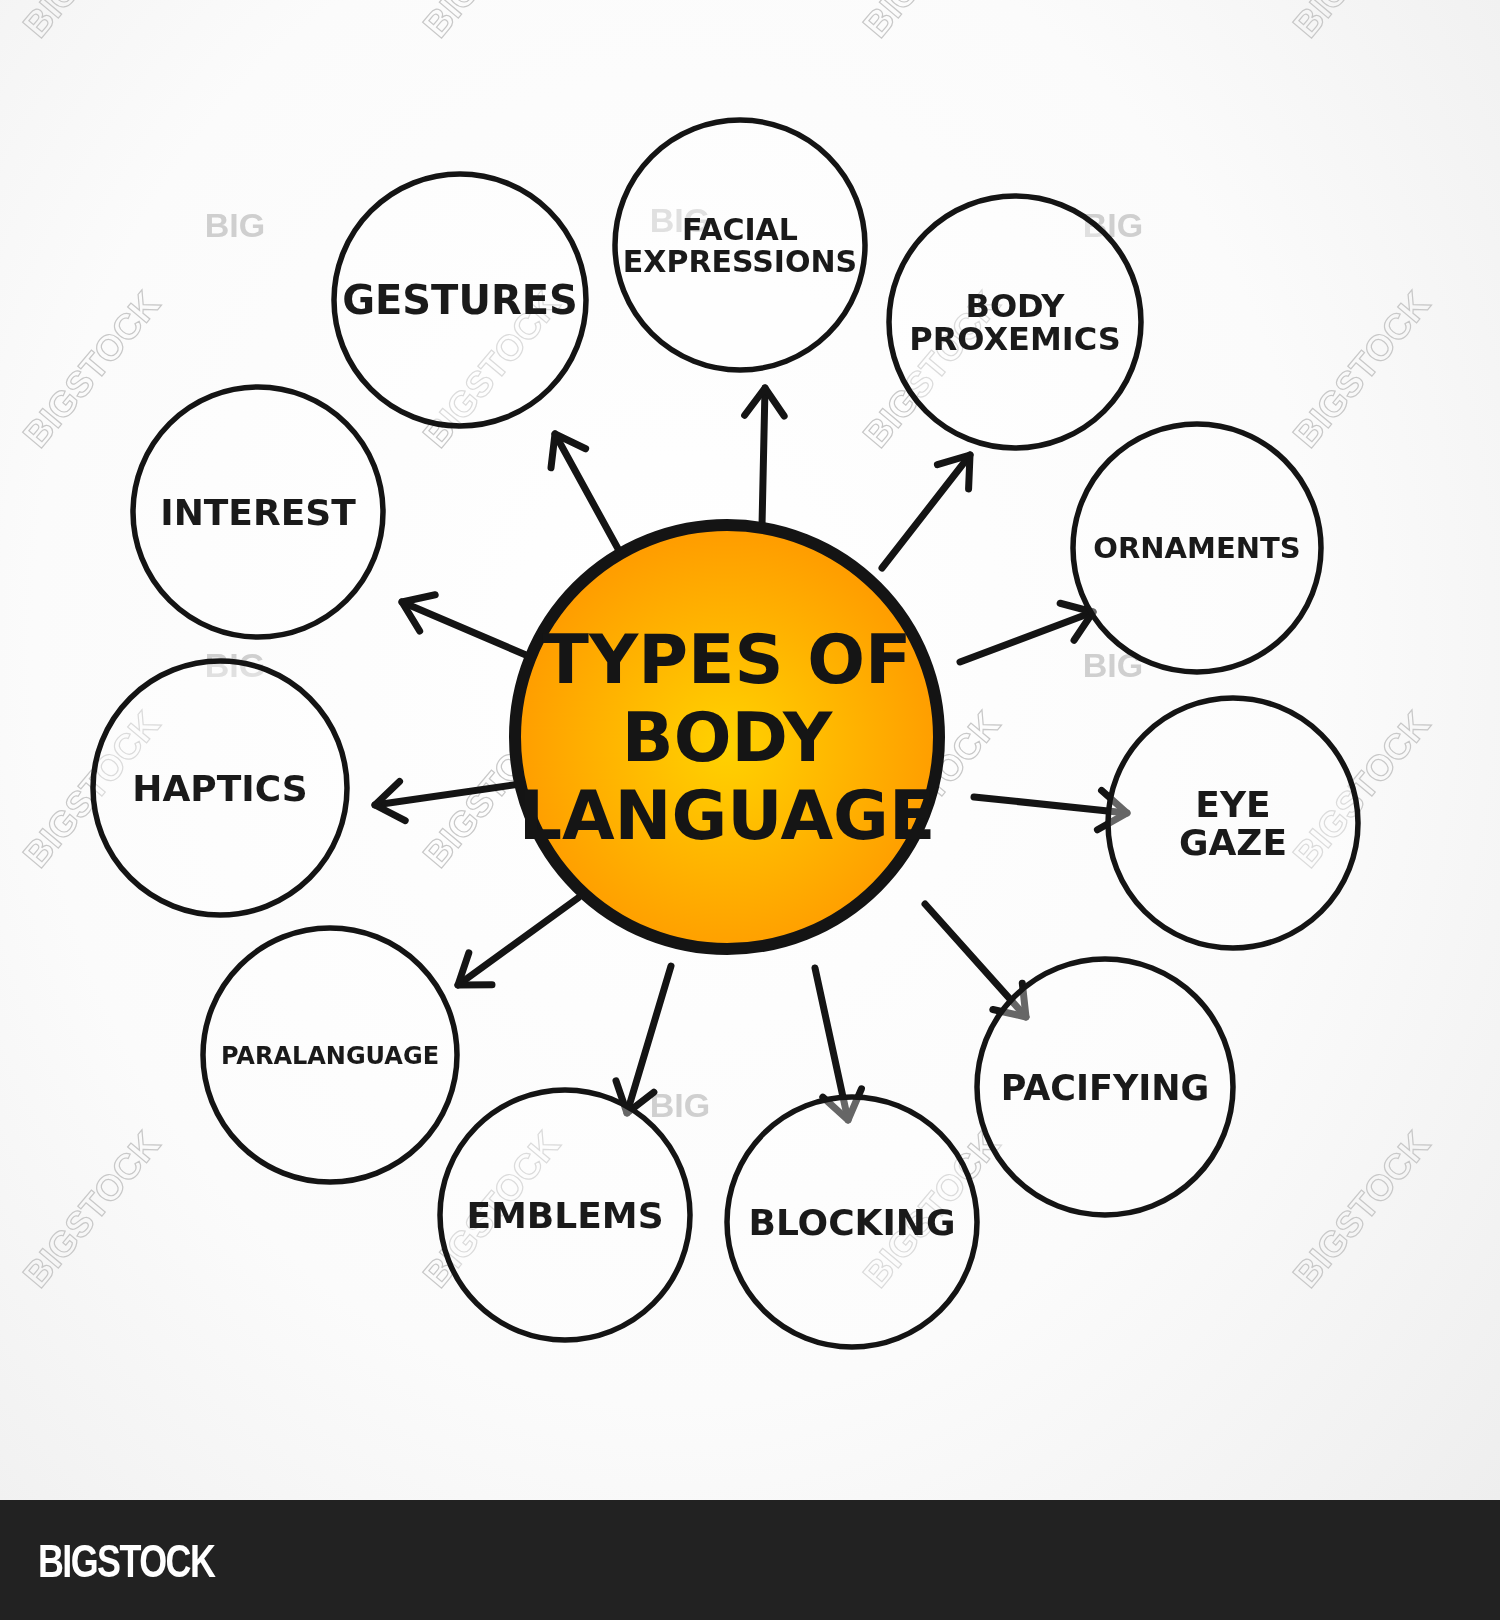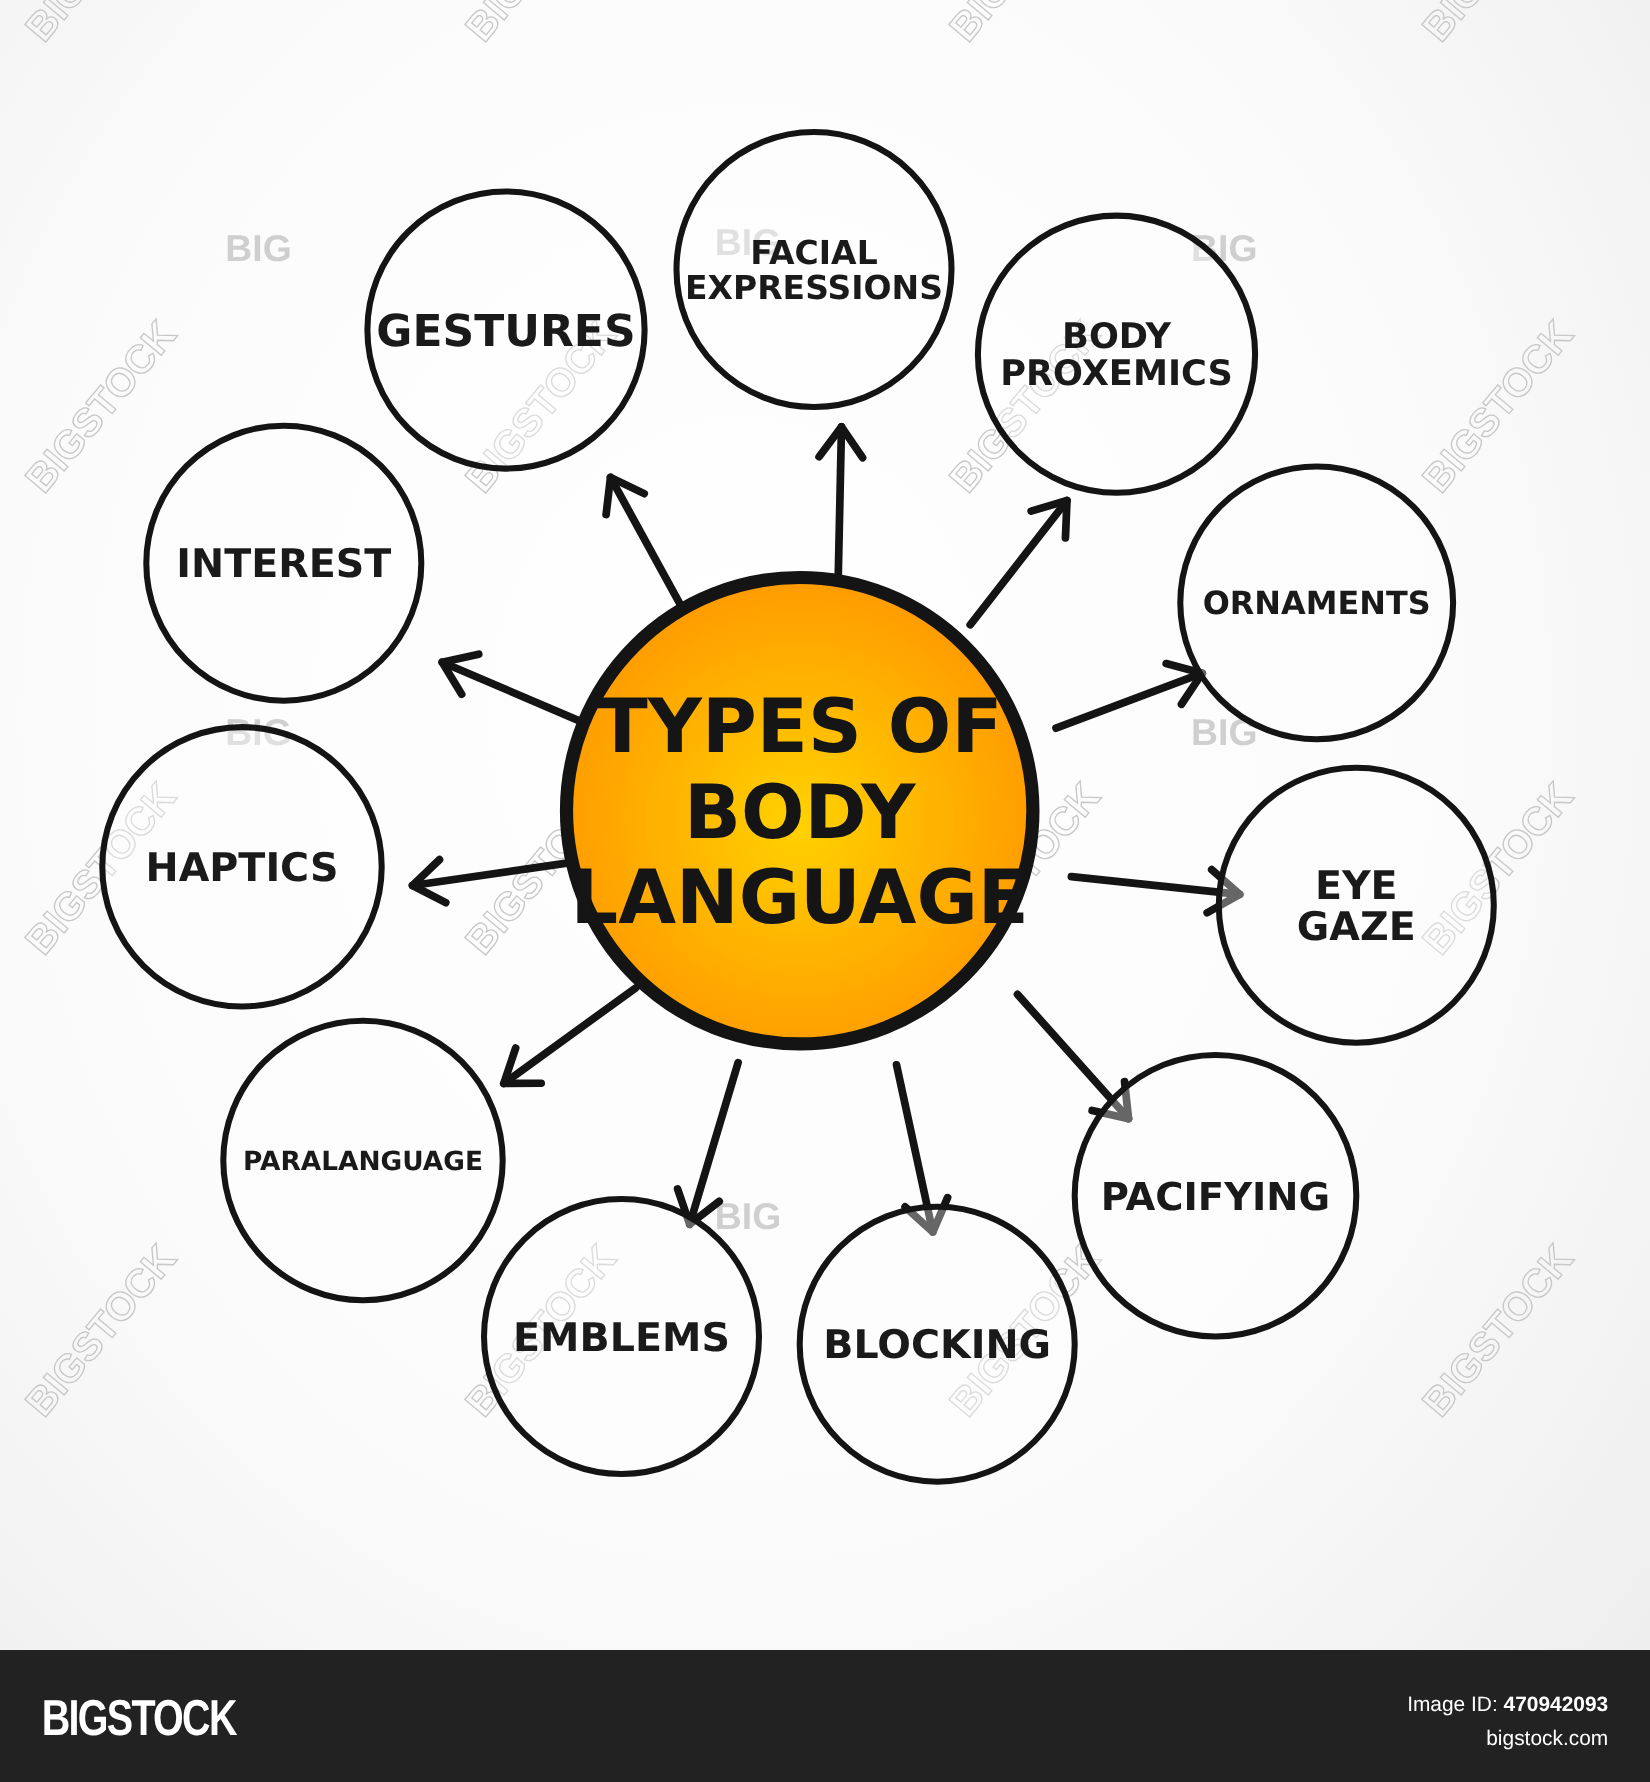--- a/index.html
+++ b/index.html
@@ -149,17 +149,13 @@
   <g id="center-layer">
       <circle cx="727" cy="737" r="212" fill="url(#centerGrad)" stroke="#141414" stroke-width="12"></circle>
       <text x="727" y="683.48" class="center-label" font-size="68">TYPES OF</text>
       <text x="727" y="761.48" class="center-label" font-size="68">BODY</text>
       <text x="727" y="839.48" class="center-label" font-size="68">LANGUAGE</text>
     </g>
 </svg>
 
 <div id="footer">
   <div class="brand">BIGSTOCK</div>
-  <div class="meta">
-    <div><span>Image ID:</span> <b>470942093</b></div>
-    <div>bigstock.com</div>
-  </div>
 </div>
 
 </body></html>

